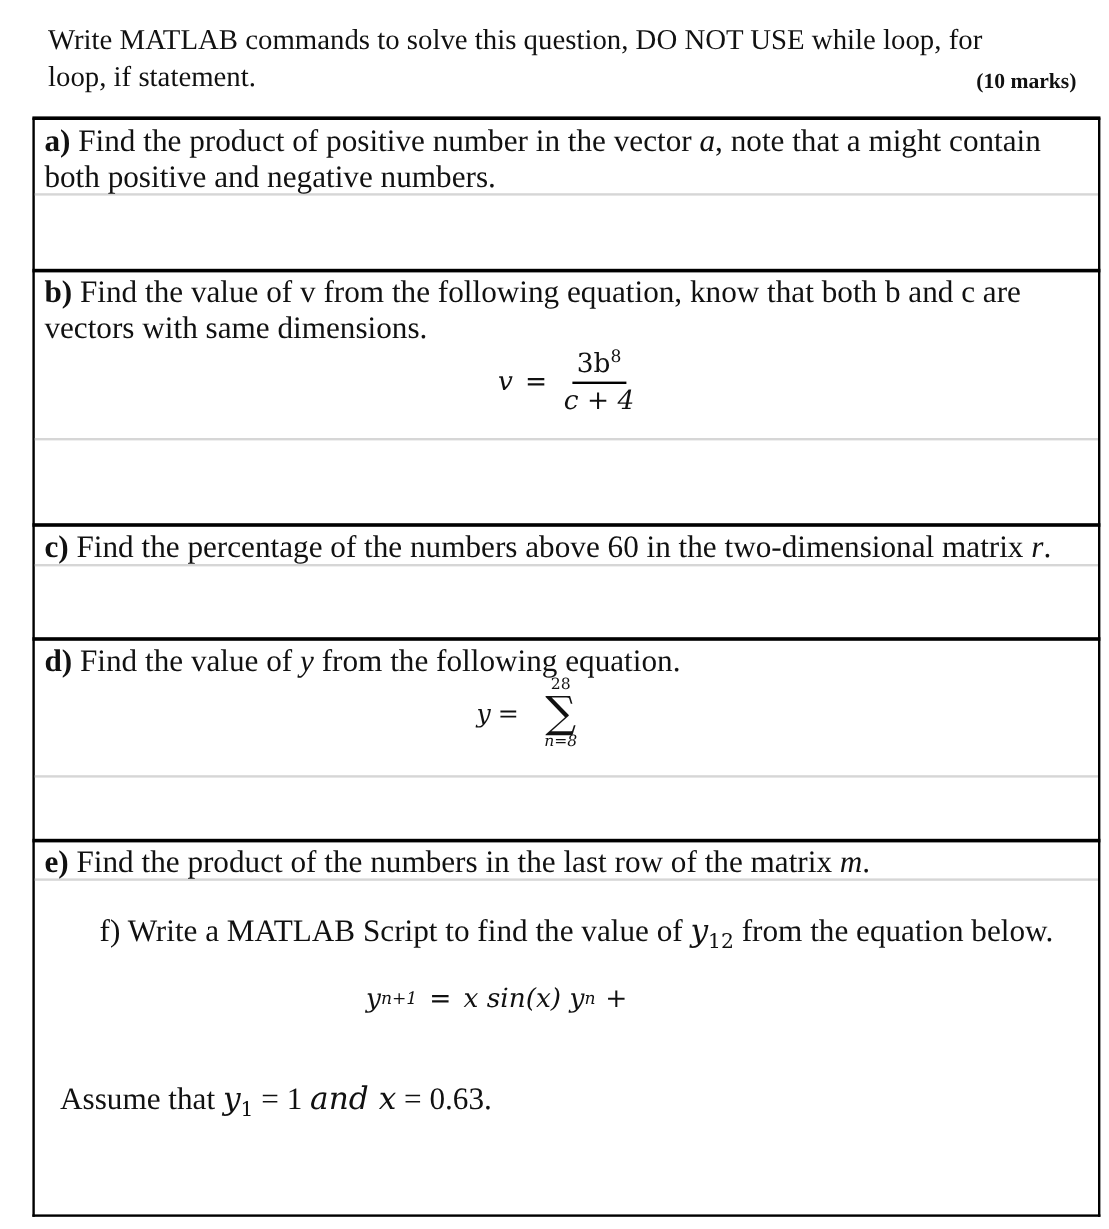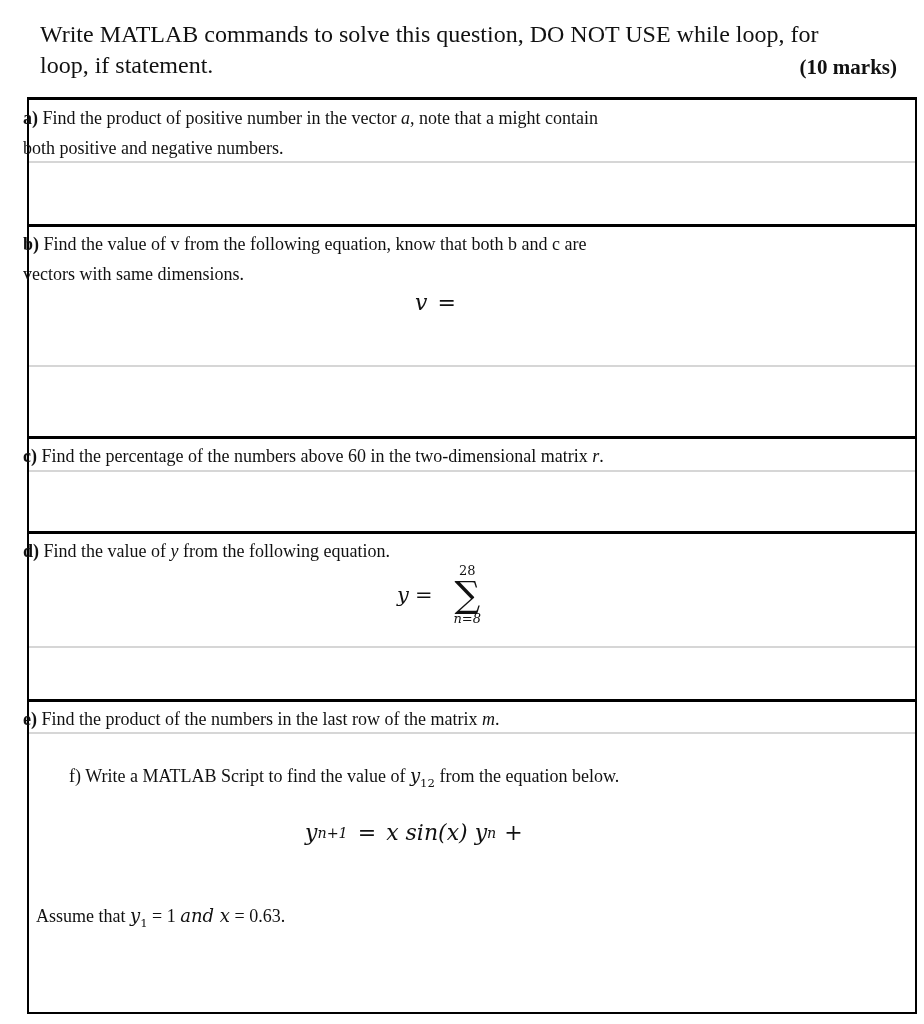--- a/index.html
+++ b/index.html
@@ -1,25 +1,25 @@
 <!DOCTYPE html>
 <html><head>
 <meta charset="utf-8">
 <style>
   html, body { margin:0; padding:0; background:#ffffff; }
   body { width:924px; height:1024px; position:relative; overflow:hidden;
          font-family:"Liberation Serif", "DejaVu Serif", serif; color:#111; }
   .abs { position:absolute; }
   .header-line { font-size:24px; line-height:31px; left:40px; white-space:nowrap; }
-  .marks { font-weight:bold; font-size:21px; right:27px; }
+  .marks { font-weight:bold; font-size:18px; right:27px; }
   .table { position:absolute; left:27px; top:98px; width:886px; height:914px;
            border-left:2px solid #000; border-right:2px solid #000; border-bottom:2px solid #000; }
   .thick { position:absolute; left:27px; width:890px; height:3px; background:#000; }
   .thin  { position:absolute; left:29px; width:886px; height:2px; background:#d6d6d6; }
-  .q { position:absolute; left:23px; font-size:18px; line-height:30px; white-space:nowrap; }
+  .q { position:absolute; left:37px; font-size:26px; line-height:30px; white-space:nowrap; }
   .q b { font-weight:bold; }
   .math { font-family:"DejaVu Serif", "Liberation Serif", serif; font-style:italic; }
   .mrm { font-family:"DejaVu Serif", serif; font-style:normal; }
   .frac { display:inline-flex; flex-direction:column; align-items:center; vertical-align:middle; }
   .frac .num { padding:0 4px 2px 4px; border-bottom:2px solid #000; }
   .frac .den { padding:2px 4px 0 4px; }
   sup, sub { font-size:65%; }
   .sigma { display:inline-flex; flex-direction:column; align-items:center; vertical-align:middle; margin:0 15px; }
   .sigma .lim { font-size:13px; line-height:14px; }
   .sigma .sym { font-size:36px; line-height:34px; font-style:normal; }
@@ -54,20 +54,24 @@
 </div>
 <div class="q" style="top:133px;">both positive and negative numbers.</div>
 
 <div class="q" style="top:229px;">
   <b>b)</b><span> Find the value of v from the following equation, know that both b and c are</span>
 </div>
 <div class="q" style="top:259px;">vectors with same dimensions.</div>
 <div class="abs math" style="left:415px; top:290px; font-size:22px; display:flex; align-items:center;">
   <span>v</span>
   <span class="mrm" style="margin:0 10px;">=</span>
+  <span class="frac">
+    <span class="num"><span class="mrm">3b</span><sup class="mrm">8</sup></span>
+    <span class="den">c + 4</span>
+  </span>
 </div>
 
 <div class="q" style="top:441px;">
   <b>c)</b><span> Find the percentage of the numbers above 60 in the two-dimensional matrix </span><i>r</i><span>.</span>
 </div>
 
 <div class="q" style="top:536px;">
   <b>d)</b><span> Find the value of </span><i>y</i><span> from the following equation.</span>
 </div>
 <div class="abs math" style="left:397px; top:564px; font-size:21px; display:flex; align-items:center;">

